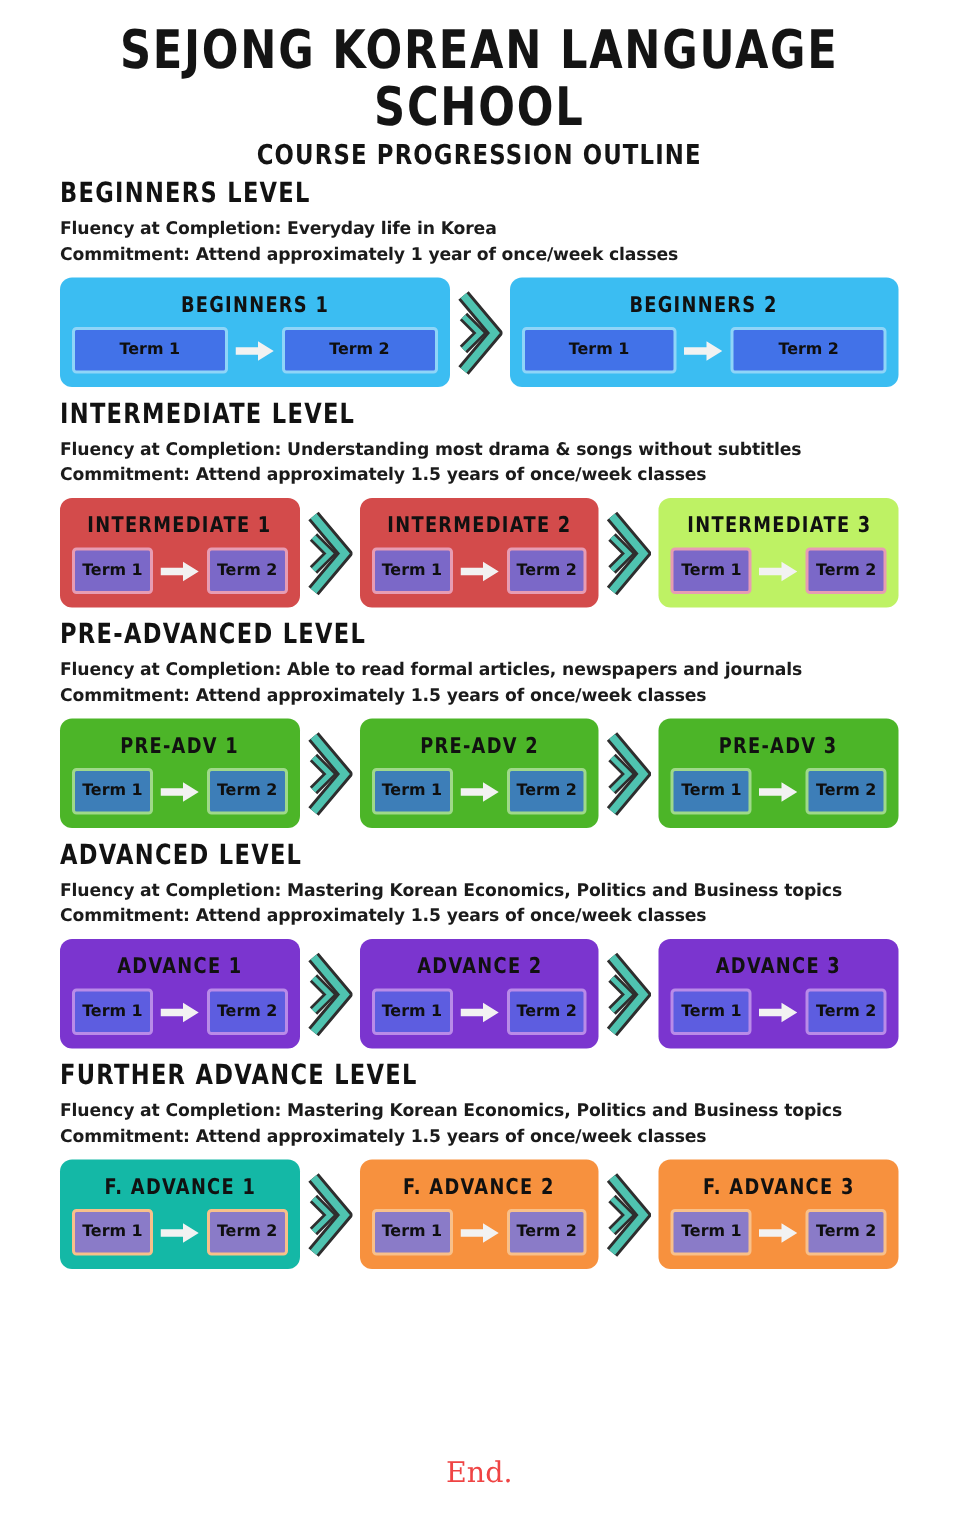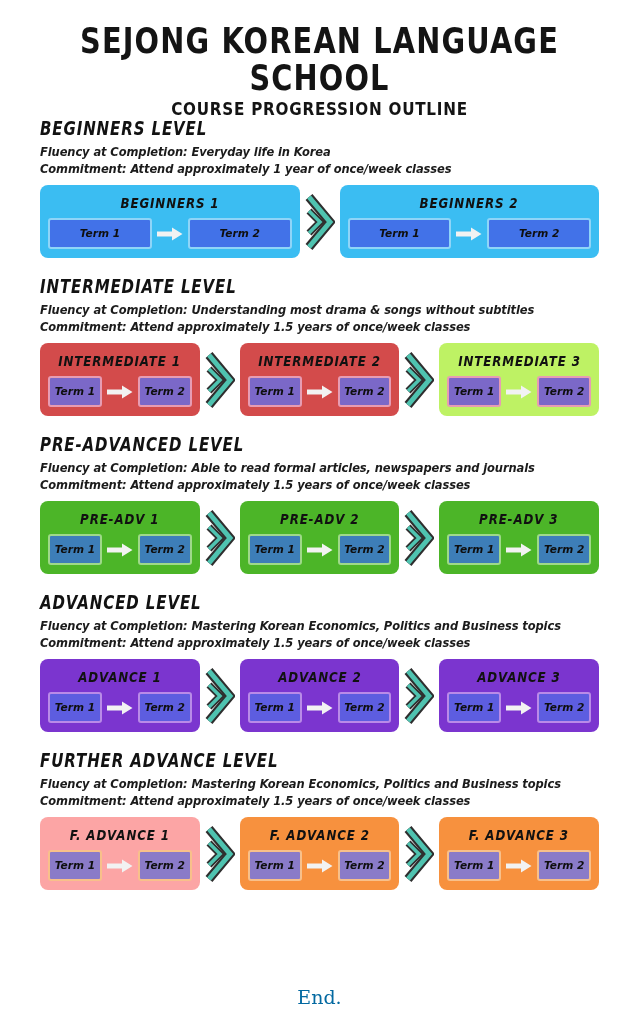--- a/index.html
+++ b/index.html
@@ -11,21 +11,21 @@
     width: 639px;
     height: 1024px;
     position: relative;
     font-family: "DejaVu Sans", sans-serif;
     overflow: hidden;
   }
 
   
   .header {
     text-align: center;
-    padding-top: 22px;
+    padding-top: 16px;
   }
   .doc-title {
     font-family: "DejaVu Sans", sans-serif;
     font-size: 30px;
     font-weight: bold;
     letter-spacing: 1.2px;
     color: #141414;
     transform: scaleY(1.18) scaleX(0.96);
     transform-origin: center top;
     line-height: 1.05;
@@ -44,22 +44,21 @@
 
   
   .sections {
     position: absolute;
     top: 118px;
     left: 0;
     width: 639px;
   }
   .section {
     padding: 0 40px 0 40px;
-    margin-bottom: 18px;
-    font-style: italic;
+    margin-bottom: 7px;
   }
   .section-title {
     font-family: "DejaVu Sans", sans-serif;
     font-size: 15.5px;
     font-weight: bold;
     letter-spacing: 0.9px;
     color: #121212;
     transform: scaleY(1.2) scaleX(0.97);
     transform-origin: left top;
     margin: 0 0 9px 0;
@@ -138,27 +137,27 @@
     width: 40px;
     display: flex;
     align-items: center;
     justify-content: center;
   }
   .chevron svg { display: block; }
 
   
   .footer {
     position: absolute;
-    bottom: 16px;
+    bottom: 31px;
     left: 0;
     width: 639px;
     text-align: center;
     font-family: "DejaVu Serif", serif;
     font-size: 19px;
-    color: #0369a1;
+    color: #ef4444;
   }
 </style>
 </head>
 <body>
 
 <div class="header">
   <h1 class="doc-title">SEJONG KOREAN LANGUAGE SCHOOL</h1>
   <div class="doc-subtitle">COURSE PROGRESSION OUTLINE</div>
 </div>
 
@@ -377,21 +376,21 @@
             <div class="term" style="background: rgb(93, 93, 224); border: 2px solid rgb(185, 139, 232);">Term 2</div>
           </div>
         </div>
       </div>
     </div>
     <div class="section">
       <div class="section-title">FURTHER ADVANCE LEVEL</div>
       <div class="section-line">Fluency at Completion: Mastering Korean Economics, Politics and Business topics</div>
       <div class="section-line">Commitment: Attend approximately 1.5 years of once/week classes</div>
       <div class="card-row">
-        <div class="card" style="background: #fca5a5;">
+        <div class="card" style="background: #14b8a6;">
           <div class="card-title">F. ADVANCE 1</div>
           <div class="terms">
             <div class="term" style="background: rgb(138, 123, 200); border: 2px solid rgb(248, 192, 138);">Term 1</div>
             <div class="term-arrow">
               <svg width="26" height="14" viewBox="0 0 26 14">
                 <path d="M0 4.5 H15 V0.5 L25.5 7 L15 13.5 V9.5 H0 Z" fill="#f2f2f2"></path>
               </svg>
             </div>
             <div class="term" style="background: rgb(138, 123, 200); border: 2px solid rgb(248, 192, 138);">Term 2</div>
           </div>

